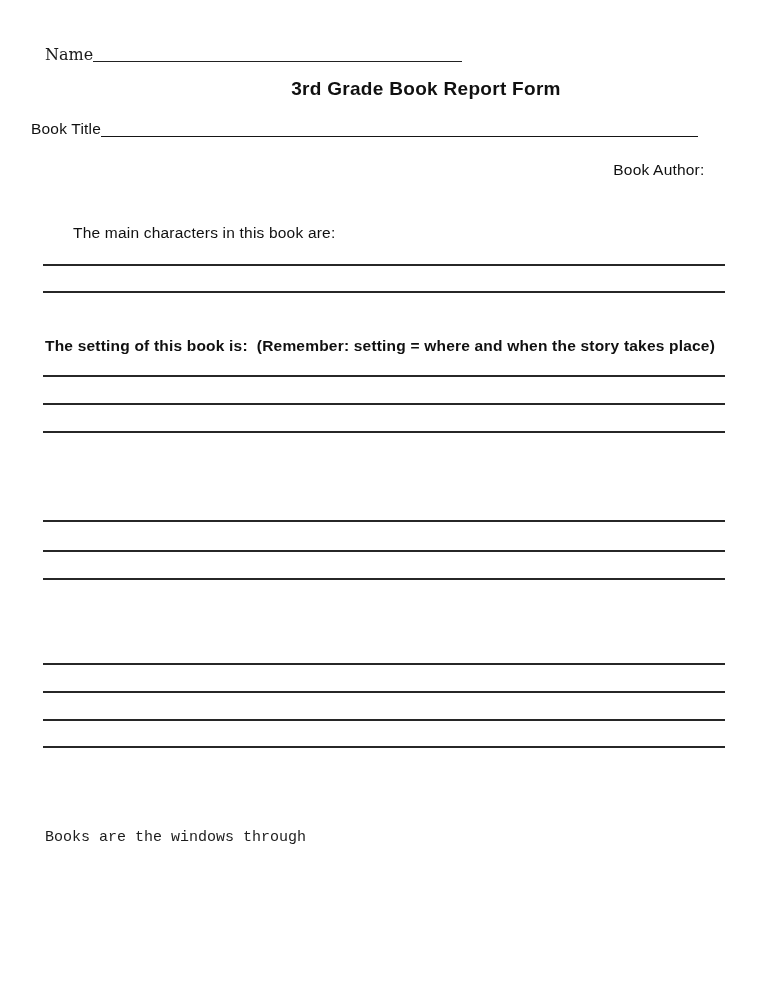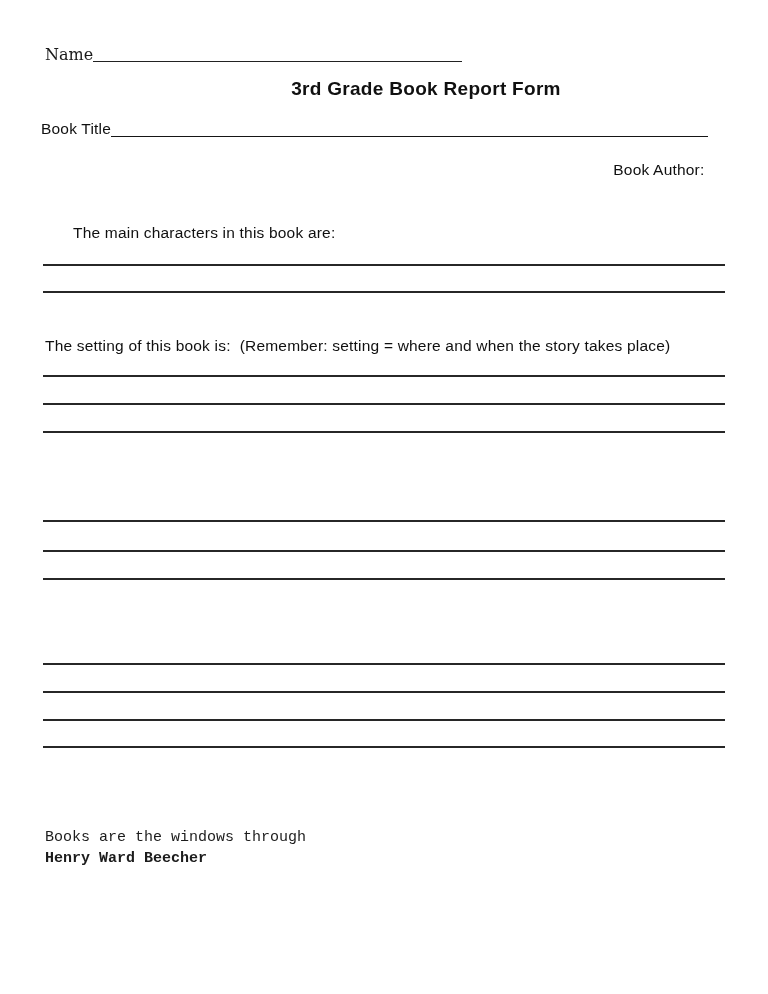--- a/index.html
+++ b/index.html
@@ -95,46 +95,45 @@
 
 <div class="page">
 
   <div class="field-row name-row" style="left:45px; top:45px; width:417px;">
     <span class="serif-label">Name</span>
     <span class="fill-line"></span>
   </div>
 
   <div class="page-title comic">3rd Grade Book Report Form</div>
 
-  <div class="field-row" style="left:41px; top:120px; width:667px;align-items:flex-end;">
+  <div class="field-row" style="left:31px; top:120px; width:667px;align-items:flex-end;">
     <span class="field-label comic">Book Title</span>
     <span class="fill-line"></span>
   </div>
 
   <div class="field-row" style="left:45px; top:161px; width:664px;flex-direction:column;">
     <span class="field-label comic">Book Author: </span>
     <span class="fill-line"></span>
   </div>
 
   <div class="prompt comic" style="top:224px;margin-left:28px;">The main characters in this book are:</div>
   <div class="rule" style="top:264px;"></div>
   <div class="rule" style="top:291px;"></div>
 
-  <div class="prompt comic" style="top:337px;">The setting of this book is:  (Remember: setting = where and when the story takes place)</div>
+  <div class="prompt comic" style="top:337px;font-weight:bold;">The setting of this book is:  (Remember: setting = where and when the story takes place)</div>
   <div class="rule" style="top:375px;"></div>
   <div class="rule" style="top:403px;"></div>
   <div class="rule" style="top:431px;"></div>
 
   <div class="rule" style="top:520px;"></div>
   <div class="rule" style="top:550px;"></div>
   <div class="rule" style="top:578px;"></div>
 
   <div class="rule" style="top:663px;"></div>
   <div class="rule" style="top:691px;"></div>
   <div class="rule" style="top:719px;"></div>
   <div class="rule" style="top:746px;"></div>
 
   <div class="quote">
     <div>Books are the windows through</div>
-    <div class="author">Henry Ward Beecher</div>
   </div>
 
 </div>
 
 </body></html>

